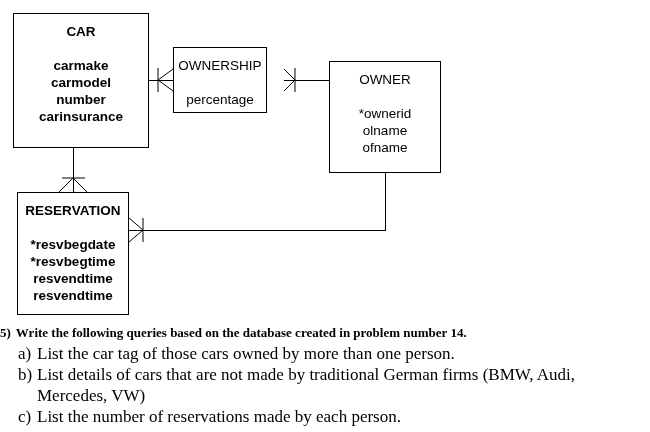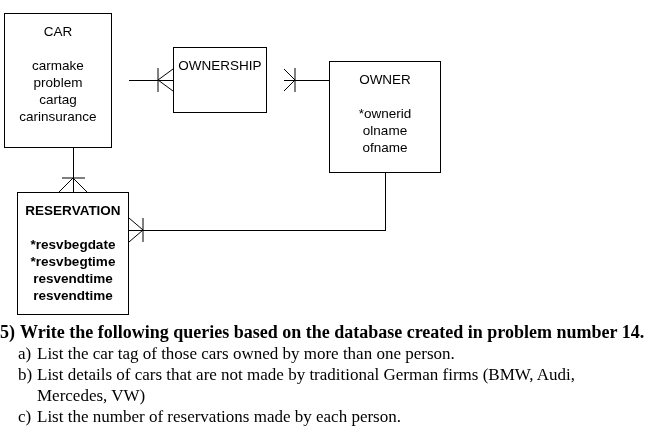--- a/index.html
+++ b/index.html
@@ -18,21 +18,21 @@
     font-size:13.5px; line-height:17px;
   }
   .entity-title { margin-top:9px; }
   .entity-attrs { margin-top:17px; }
   
   .question {
     position:absolute; left:0; top:322px; width:650px;
     font-family:"Liberation Serif","DejaVu Serif",serif;
   }
   .q-header {
-    font-weight:bold; font-size:18px; line-height:21px; white-space:nowrap;
+    font-weight:bold; font-size:13px; line-height:21px; white-space:nowrap;
   }
   .q-num { margin-right:5px; }
   .q-line { font-size:17px; line-height:21px; padding-left:18px; white-space:nowrap; }
   .q-label { display:inline-block; width:19px; }
 </style>
 </head>
 <body>
 
 <div>
 
@@ -44,32 +44,35 @@
     <path d="M284,80 H329"></path>
     <path d="M295,68 V92 M295,80 L284,69 M295,80 L284,91" shape-rendering="auto"></path>
 
     <path d="M73,148 V192"></path>
     <path d="M62,178 H85 M73,178 L59,192 M73,178 L87,192" shape-rendering="auto"></path>
 
     <path d="M385,136 V230 H129"></path>
     <path d="M143,218 V242 M143,230 L129,218 M143,230 L129,242" shape-rendering="auto"></path>
   </svg>
 
-  <div class="entity" style="left:4px; top:13px; width:108px; height:135px;">
+  <div class="entity" style="left:13px; top:13px; width:136px; height:135px;font-weight:bold;">
     <div class="entity-title">CAR</div>
     <div class="entity-attrs">
       <div>carmake</div>
-      <div>problem</div>
-      <div>cartag</div>
+      <div>carmodel</div>
+      <div>number</div>
       <div>carinsurance</div>
     </div>
   </div>
 
   <div class="entity" style="left:173px; top:47px; width:94px; height:66px;">
     <div class="entity-title">OWNERSHIP</div>
+    <div class="entity-attrs">
+      <div>percentage</div>
+    </div>
   </div>
 
   <div class="entity" style="left:329px; top:24px; width:112px; height:112px;margin-top:37px;">
     <div class="entity-title">OWNER</div>
     <div class="entity-attrs">
       <div>*ownerid</div>
       <div>olname</div>
       <div>ofname</div>
     </div>
   </div>

